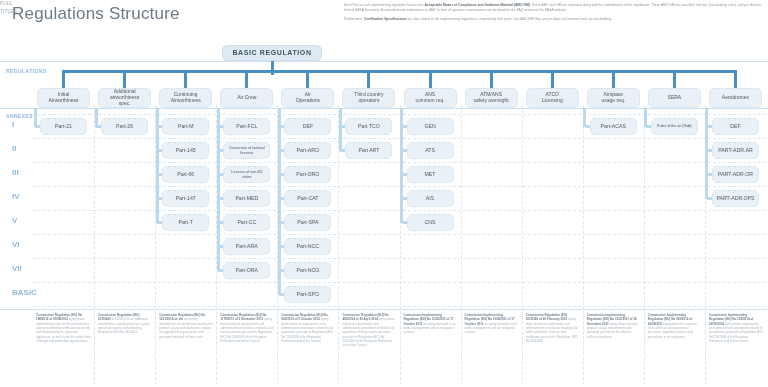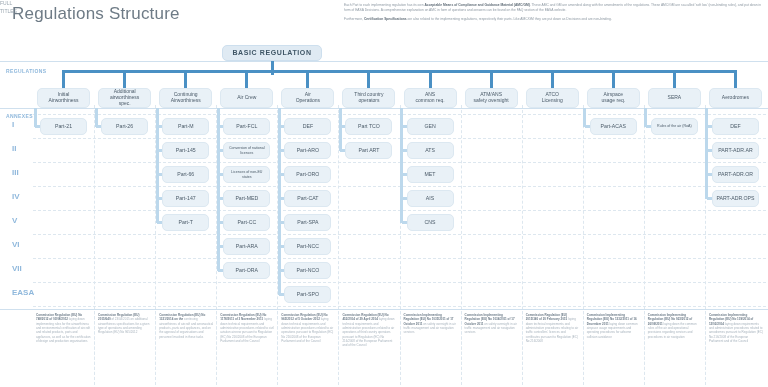--- a/index.html
+++ b/index.html
@@ -110,21 +110,21 @@
 <div id="lbl-fulltitles">FULL<br>TITLES</div>
 
 <div id="annex-nums">
     <div class="annex-num" style="top: 120px;">I</div>
     <div class="annex-num" style="top: 144px;">II</div>
     <div class="annex-num" style="top: 168px;">III</div>
     <div class="annex-num" style="top: 192px;">IV</div>
     <div class="annex-num" style="top: 216px;">V</div>
     <div class="annex-num" style="top: 240px;">VI</div>
     <div class="annex-num" style="top: 264px;">VII</div>
-    <div class="annex-num" style="top: 288px;">EASA</div>
+    <div class="annex-num" style="top: 288px;">BASIC</div>
   </div>
 
 <div id="gridlines">
     <div class="hline" style="top: 114px;"></div>
     <div class="hline" style="top: 138px;"></div>
     <div class="hline" style="top: 162px;"></div>
     <div class="hline" style="top: 186px;"></div>
     <div class="hline" style="top: 210px;"></div>
     <div class="hline" style="top: 234px;"></div>
     <div class="hline" style="top: 258px;"></div>

